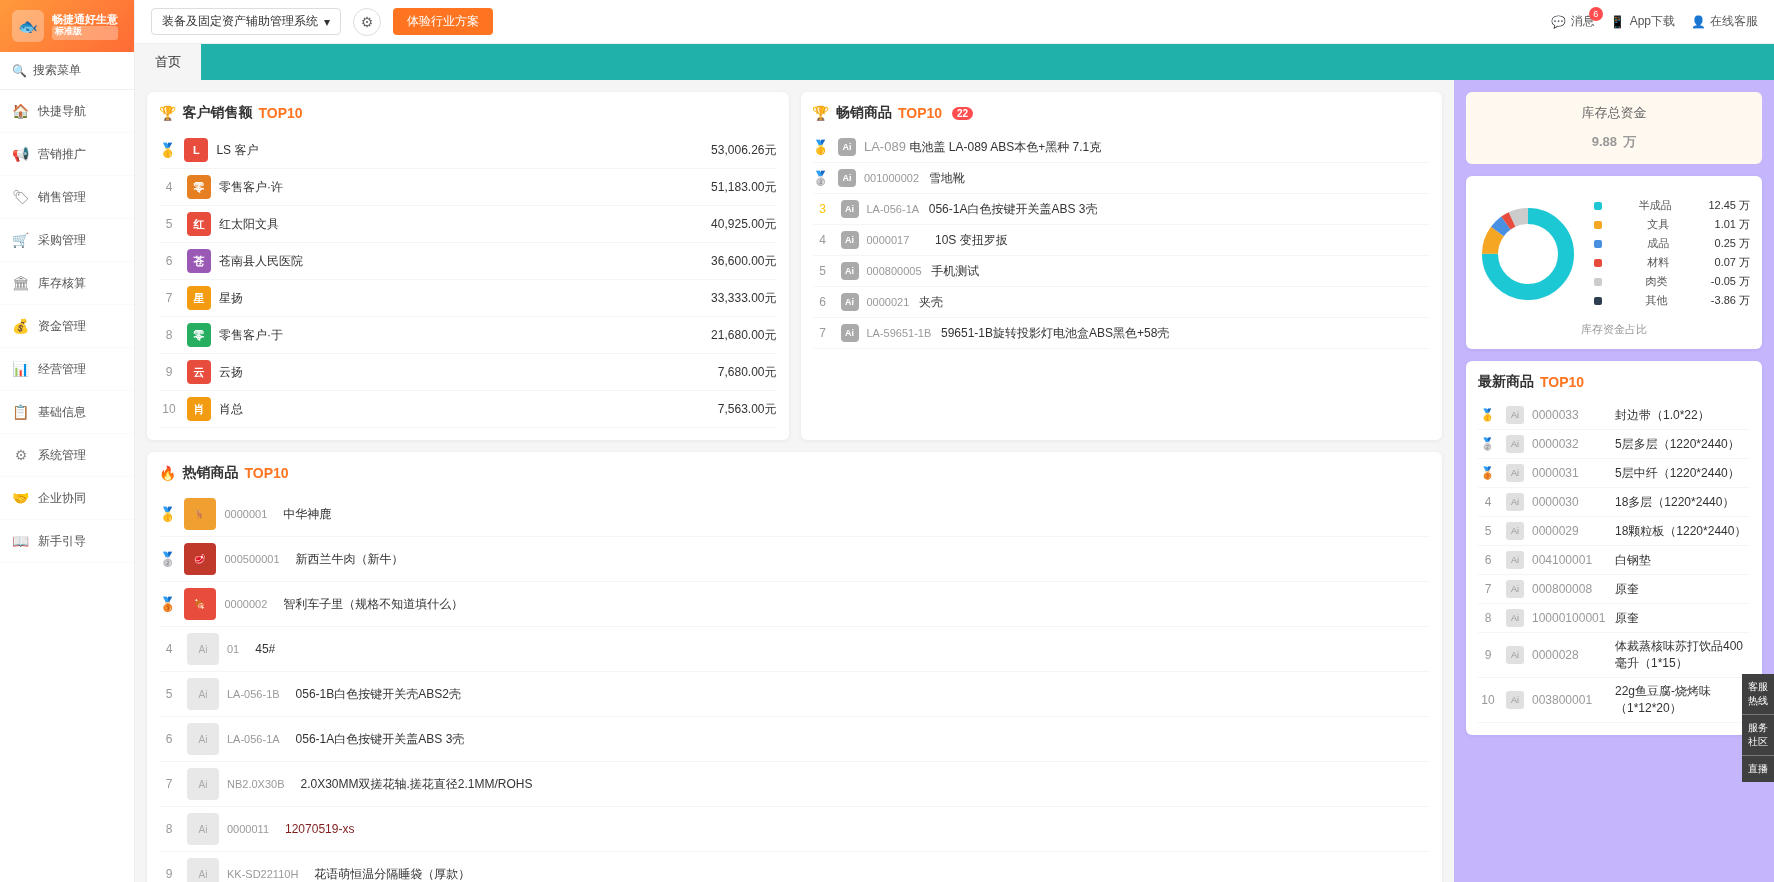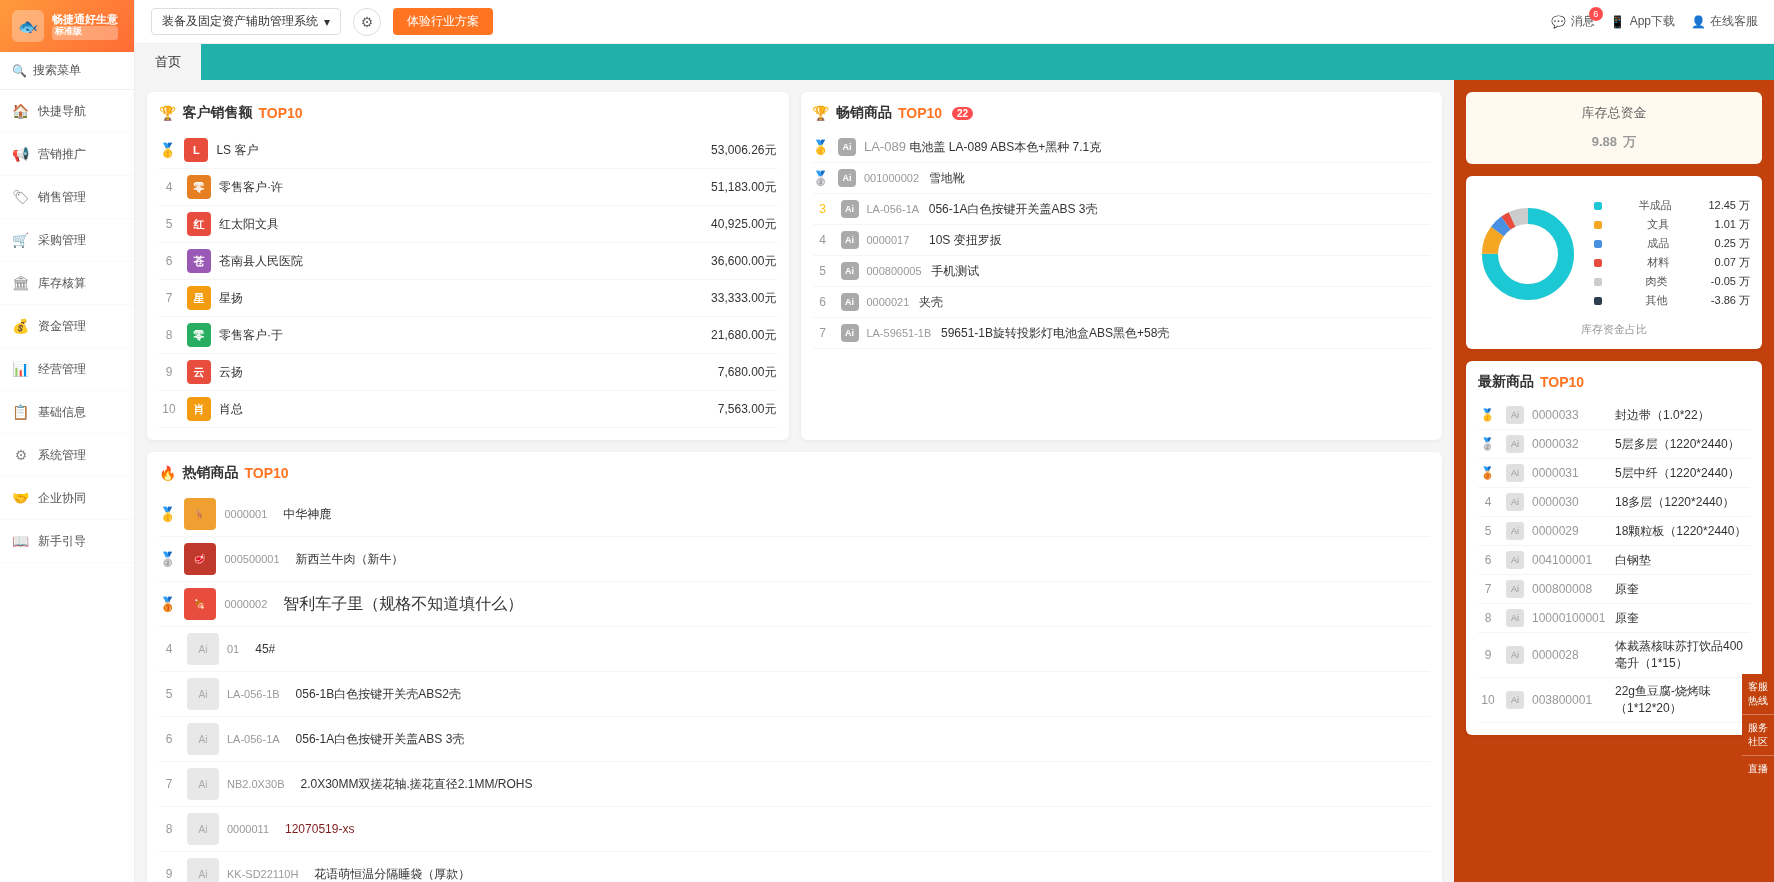--- a/index.html
+++ b/index.html
@@ -150,21 +150,21 @@
       flex-direction: column;
       gap: 12px;
     }
 
     
     .right-panel {
       width: 320px;
       flex-shrink: 0;
       overflow-y: auto;
       padding: 12px;
-      background: #c2410c;
+      background: #c4b5fd;
       display: flex;
       flex-direction: column;
       gap: 12px;
     }
 
     
     .card {
       background: #fff;
       border-radius: 6px;
       padding: 12px;
@@ -269,21 +269,21 @@
     .newest-name { flex: 1; color: #333; }
 
     
     .float-service {
       position: fixed;
       right: 0; bottom: 100px;
       display: flex; flex-direction: column;
       z-index: 999;
     }
     .float-btn {
-      background: #c2410c; color: #fff;
+      background: #404040; color: #fff;
       padding: 6px 4px; font-size: 10px; text-align: center;
       cursor: pointer; line-height: 1.4;
       border-bottom: 1px solid rgba(255,255,255,0.3);
       width: 32px;
     }
     .float-btn:last-child { border-bottom: none; text-align: center; }
 
     
     ::-webkit-scrollbar { width: 4px; }
     ::-webkit-scrollbar-track { background: transparent; }
@@ -478,21 +478,21 @@
               <div style="flex:1">
                 <span style="font-size:11px;color:#999;">LA-056-1A</span>
                 <span style="font-size:12px;color:#333;margin-left:6px;">056-1A白色按键开关盖ABS 3壳</span>
               </div>
             </div>
             <div class="rank-row">
               <span class="rank-num">4</span>
               <div class="rank-avatar" style="background:#aaa;width:18px;height:18px;font-size:9px;">Ai</div>
               <div style="flex:1">
                 <span style="font-size:11px;color:#999;">0000017</span>
-                <span style="font-size:12px;color:#333;margin-left:16px;">10S 变扭罗扳</span>
+                <span style="font-size:12px;color:#333;margin-left:22px;">10S 变扭罗扳</span>
               </div>
             </div>
             <div class="rank-row">
               <span class="rank-num">5</span>
               <div class="rank-avatar" style="background:#aaa;width:18px;height:18px;font-size:9px;">Ai</div>
               <div style="flex:1">
                 <span style="font-size:11px;color:#999;">000800005</span>
                 <span style="font-size:12px;color:#333;margin-left:6px;">手机测试</span>
               </div>
             </div>
@@ -537,21 +537,21 @@
             </div>
             <span style="font-size:11px;color:#999;margin-right:8px;">000500001</span>
             <span style="font-size:12px;color:#333;">新西兰牛肉（新牛）</span>
           </div>
           <div class="product-row">
             <span class="medal">🥉</span>
             <div class="product-thumb" style="background:#e74c3c;">
               <span style="font-size:9px;color:#fff;">🍖</span>
             </div>
             <span style="font-size:11px;color:#999;margin-right:8px;">0000002</span>
-            <span style="font-size:16px;color:#333;">智利车子里（规格不知道填什么）</span>
+            <span style="font-size:12px;color:#333;">智利车子里（规格不知道填什么）</span>
           </div>
           <div class="product-row">
             <span class="rank-num">4</span>
             <div class="product-thumb-placeholder">Ai</div>
             <span style="font-size:11px;color:#999;margin-right:8px;">01</span>
             <span style="font-size:12px;color:#333;">45#</span>
           </div>
           <div class="product-row">
             <span class="rank-num">5</span>
             <div class="product-thumb-placeholder">Ai</div>

